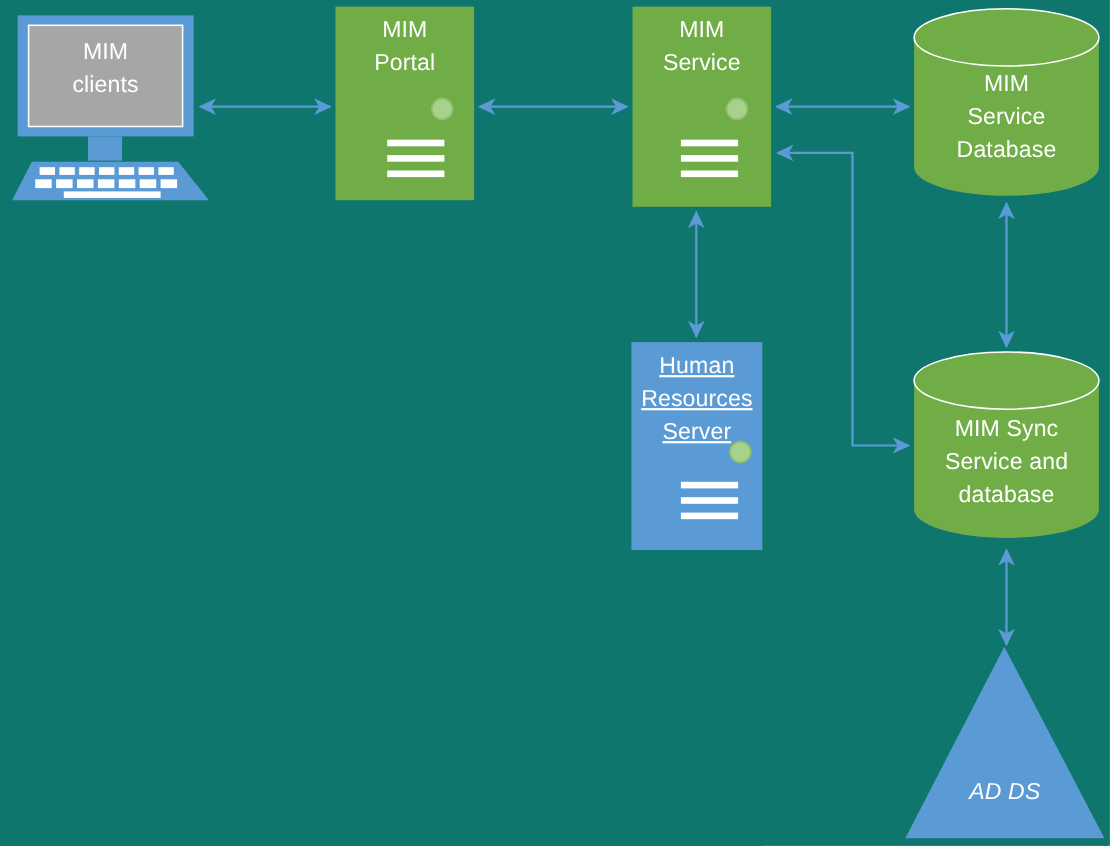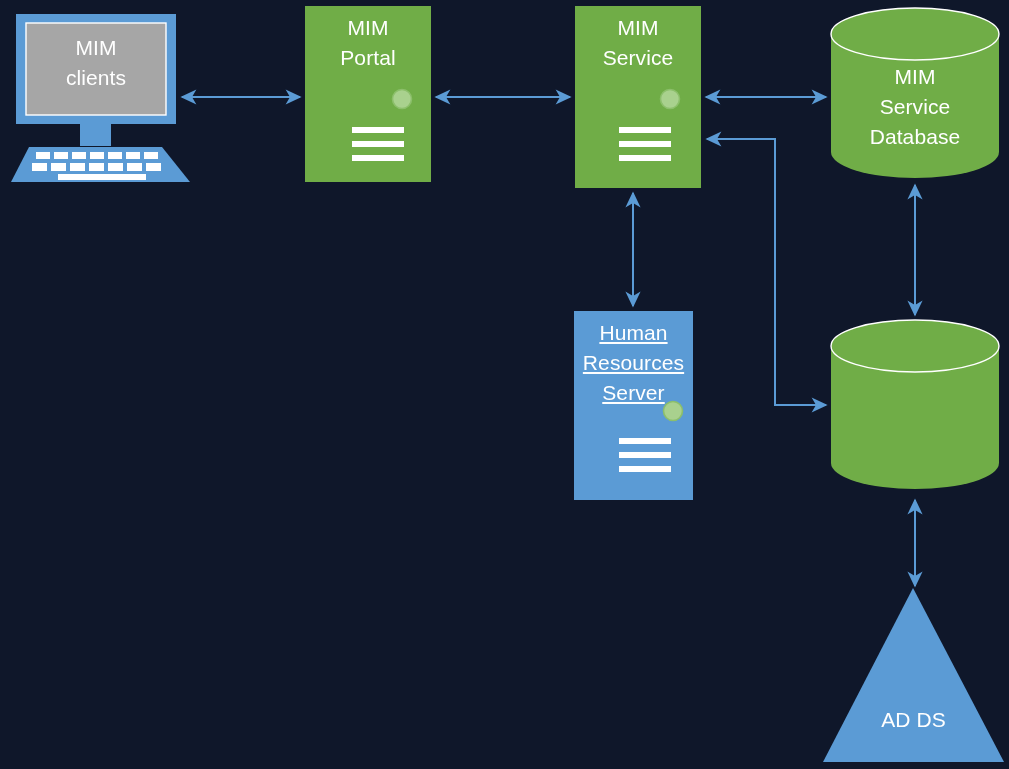--- a/index.html
+++ b/index.html
@@ -8,21 +8,21 @@
     padding: 0;
     background: #ffffff;
   }
   body {
     font-family: "Liberation Sans", sans-serif;
   }
   #canvas {
     position: relative;
     width: 1009px;
     height: 769px;
-    background: #0f172a;
+    background: #0f766e;
     overflow: hidden;
   }
   .svg-layer {
     position: absolute;
     left: 0;
     top: 0;
     width: 1009px;
     height: 769px;
   }
   .node-label {
@@ -152,16 +152,19 @@
 Service</div>
 
   <div class="node-label" style="left:831px; top:62px; width:168px;">MIM
 Service
 Database</div>
 
   <div class="node-label" style="left:570px; top:318px; width:127px;text-decoration:underline;">Human
 Resources
 Server</div>
 
+  <div class="node-label" style="left:829px; top:375px; width:172px;">MIM Sync
+Service and
+database</div>
 
-  <div class="node-label" style="left:823px; top:705px; width:181px;">AD DS</div>
+  <div class="node-label" style="left:823px; top:705px; width:181px;font-style:italic;">AD DS</div>
 
 </div>
 
 </body></html>

